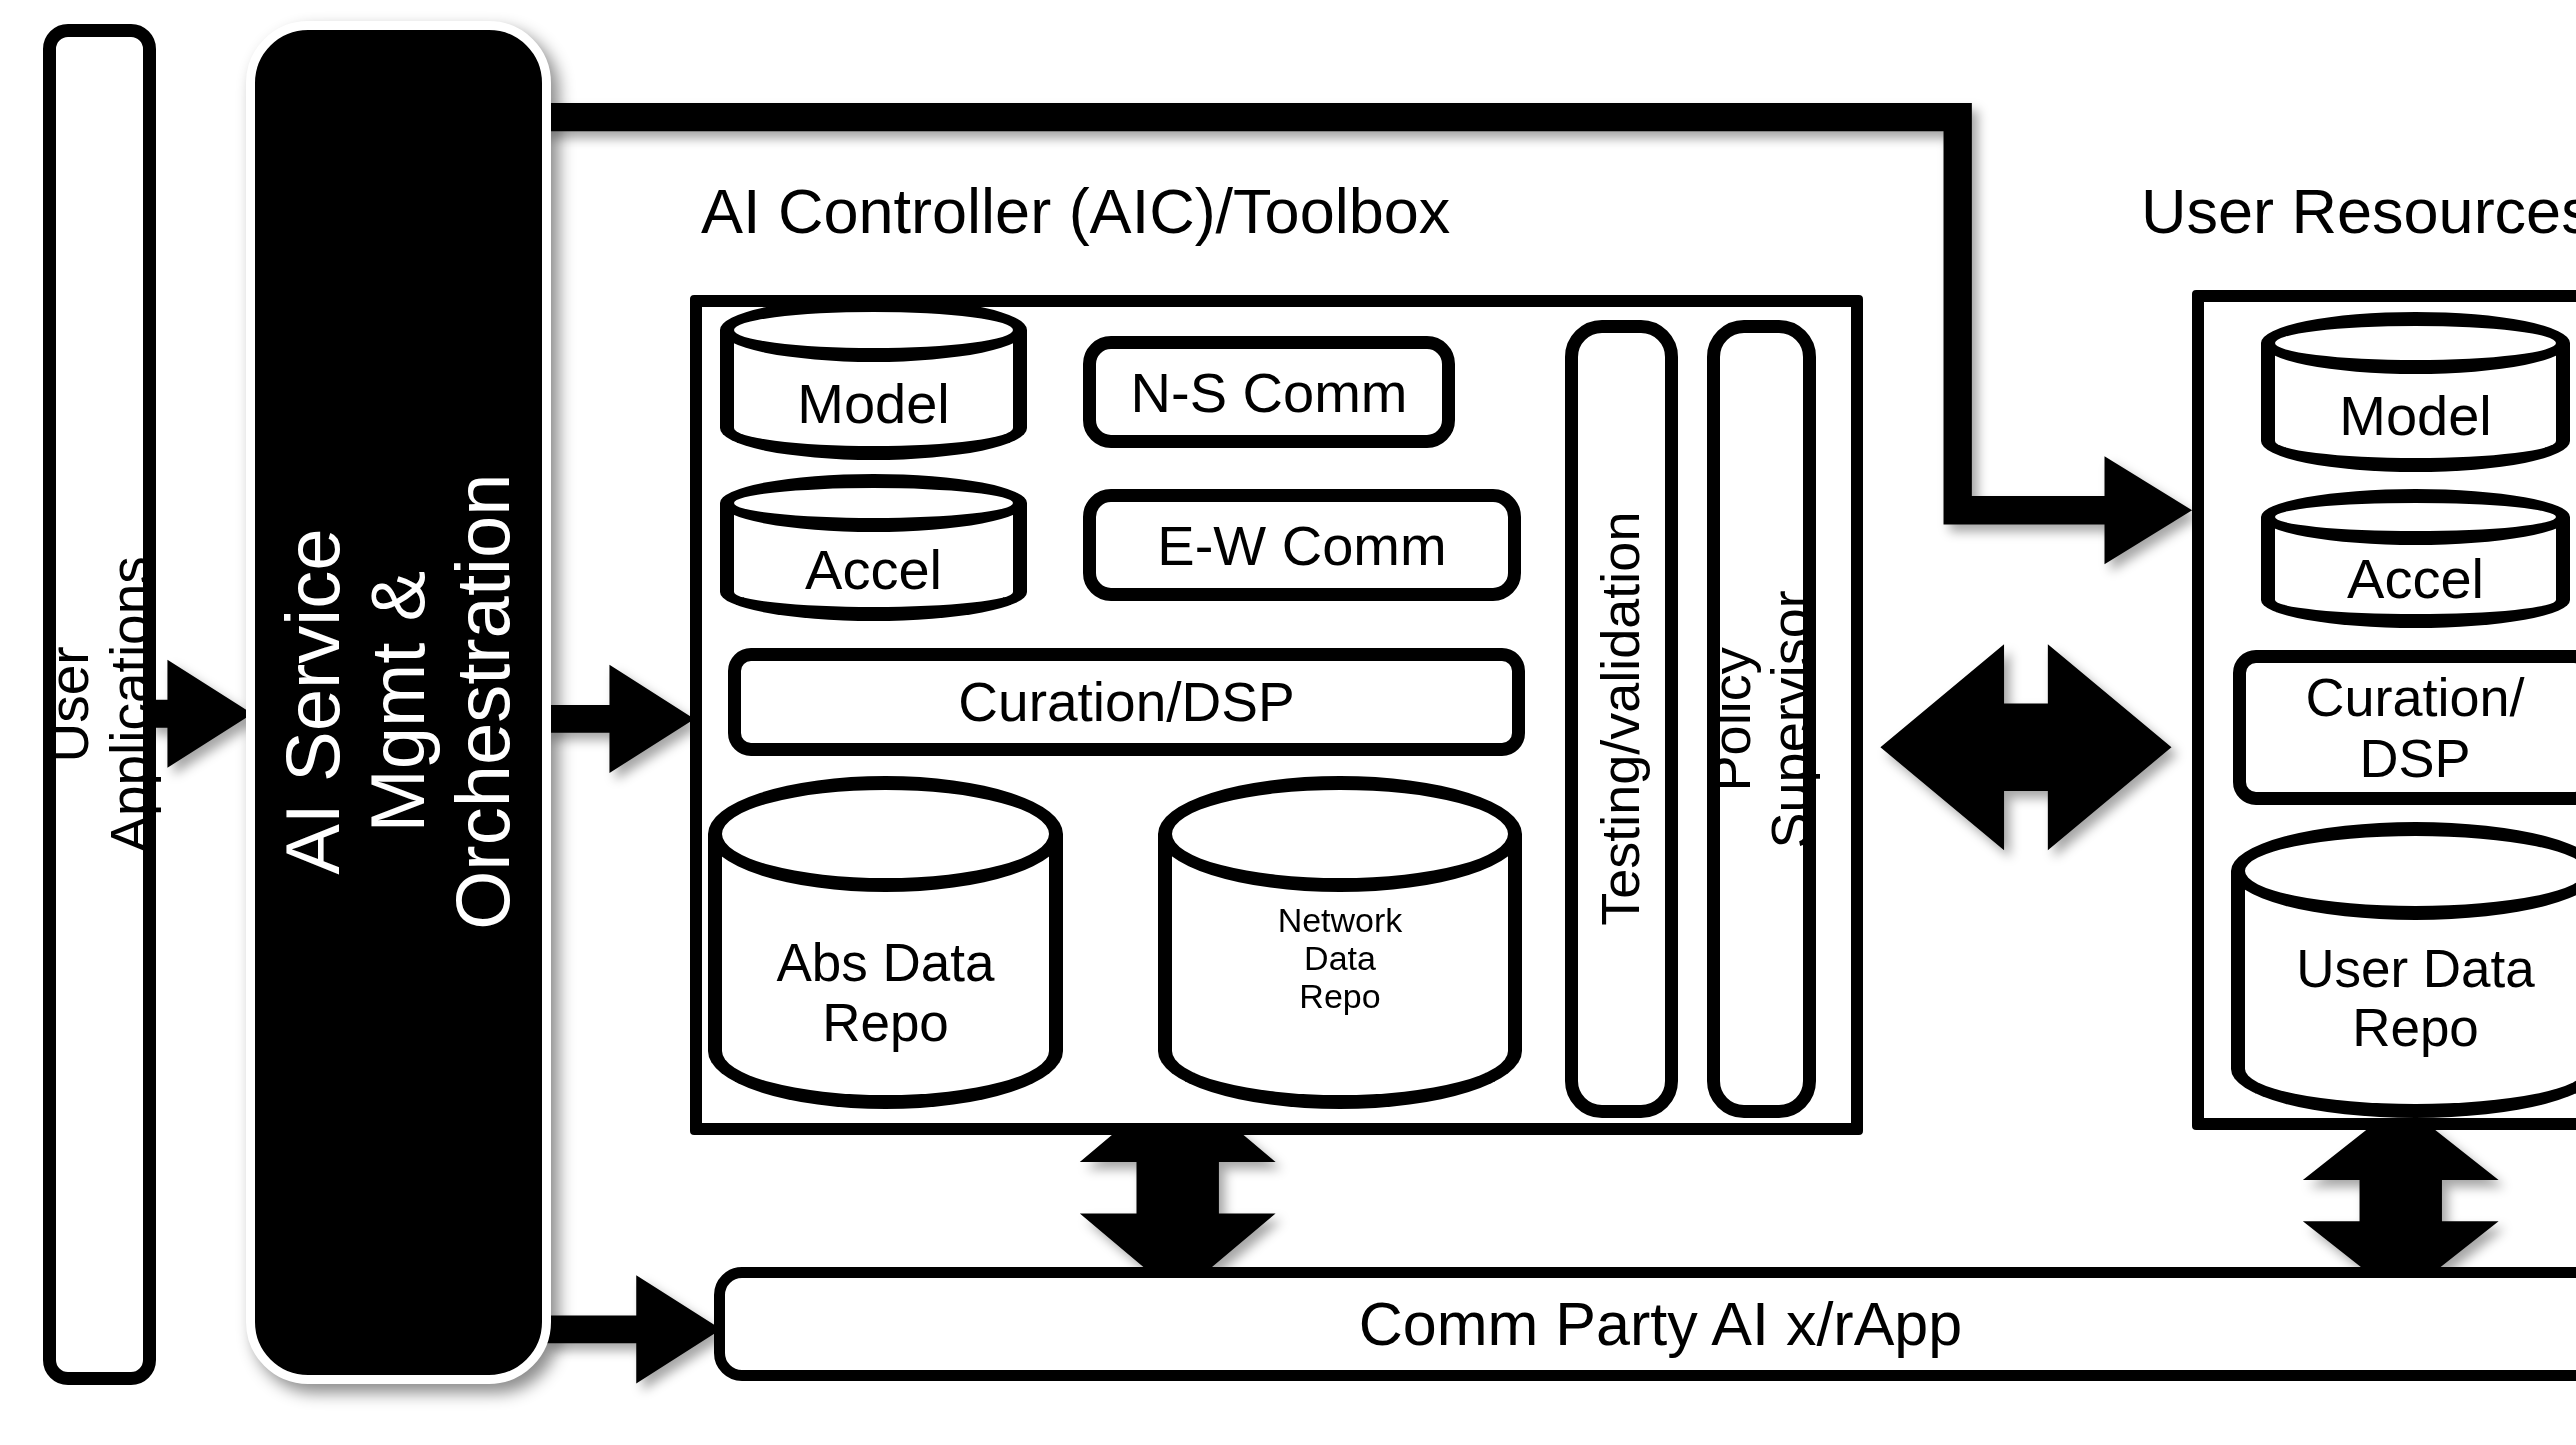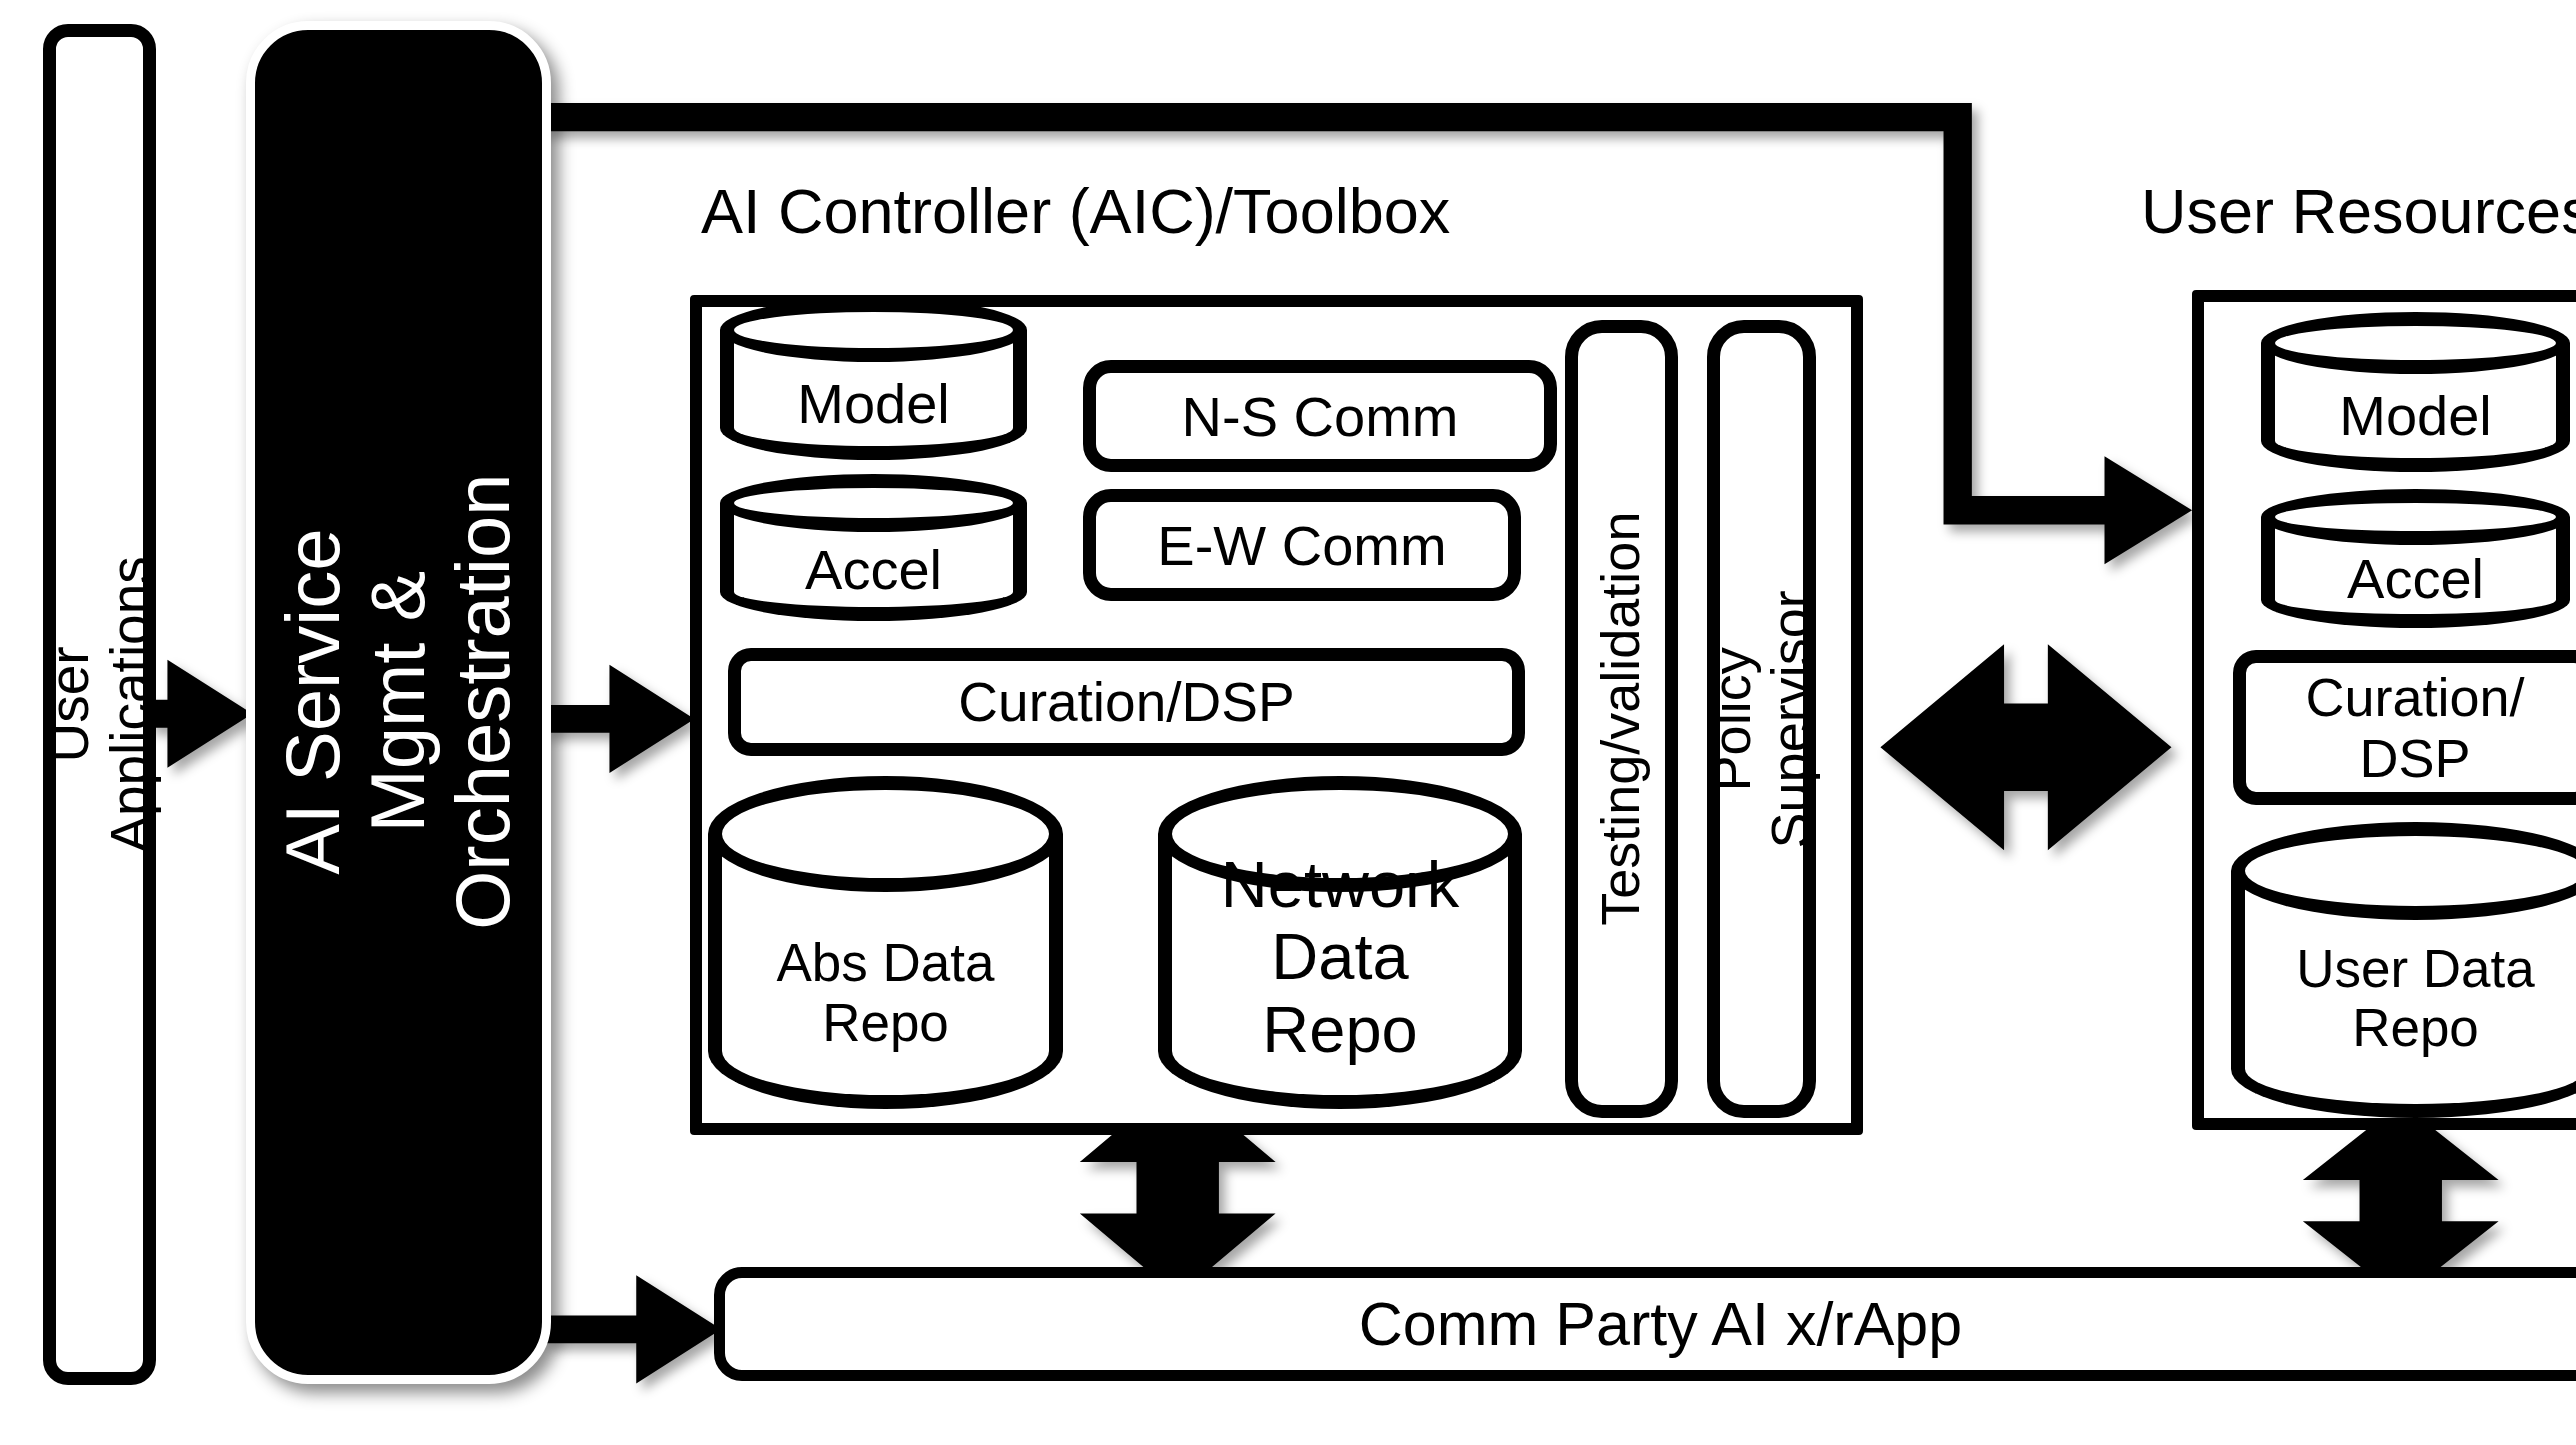--- a/index.html
+++ b/index.html
@@ -98,21 +98,21 @@
     <div class="cyl-top"></div>
     <div class="cyl-label" style="top:57px;bottom:7.2px;font-size:56px;">Model</div>
   </div>
 
   <div class="cyl" style="left:720px;top:474px;width:307px;height:147px;--ry:29px;">
     <div class="cyl-body"></div>
     <div class="cyl-top"></div>
     <div class="cyl-label" style="top:52px;bottom:7.2px;font-size:56px;">Accel</div>
   </div>
 
-  <div class="abs rbox" style="left:1083px;top:360px;width:474px;height:112px;font-size:56px;text-align:right;">
+  <div class="abs rbox" style="left:1083px;top:336px;width:372px;height:112px;font-size:56px;text-align:right;">
     <span>N-S Comm</span>
   </div>
 
   <div class="abs rbox" style="left:1083px;top:489px;width:438px;height:112px;font-size:56px;">
     <span>E-W Comm</span>
   </div>
 
   <div class="abs rbox" style="left:728px;top:648px;width:797px;height:108px;border-radius:23px;font-size:55px;">
     <span>Curation/DSP</span>
   </div>
@@ -120,21 +120,21 @@
   <div class="cyl" style="left:708px;top:776px;width:355px;height:333px;--ry:58px;">
     <div class="cyl-body"></div>
     <div class="cyl-top"></div>
     <div class="cyl-label" style="top:116px;bottom:15.5px;font-size:53px;">Abs Data
 Repo</div>
   </div>
 
   <div class="cyl" style="left:1158px;top:776px;width:364px;height:333px;--ry:58px;">
     <div class="cyl-body"></div>
     <div class="cyl-top"></div>
-    <div class="cyl-label" style="top:46px;bottom:15.5px;font-size:65px;">Network
+    <div class="cyl-label" style="top:46px;bottom:15.5px;font-size:34px;">Network
 Data
 Repo</div>
   </div>
 
   <div class="abs rbox" style="left:1565px;top:320px;width:113px;height:798px;border-radius:37px;"></div>
   <div class="vwrap" style="left:1565px;top:320px;width:113px;height:798px;">
     <div class="vtext" style="width:773px;font-size:54px;">Testing/validation</div>
   </div>
 
   <div class="abs rbox" style="left:1707px;top:320px;width:109px;height:798px;border-radius:37px;"></div>

